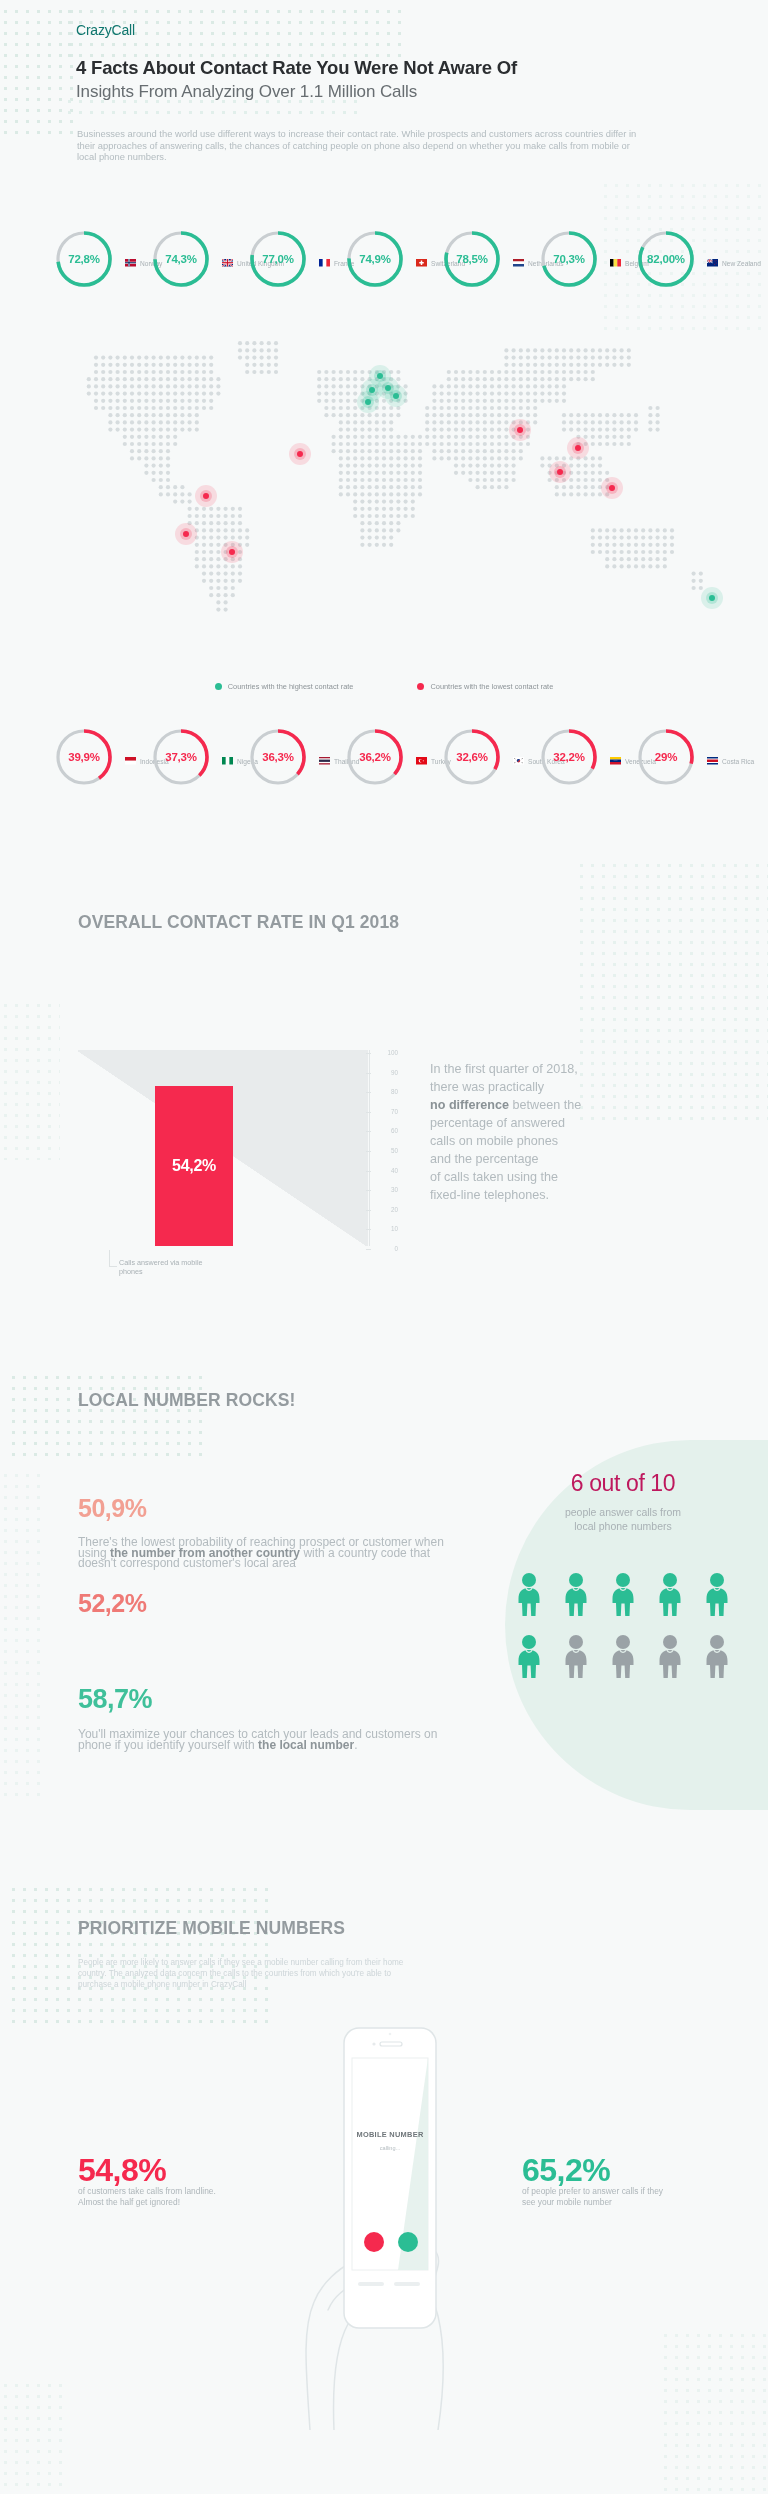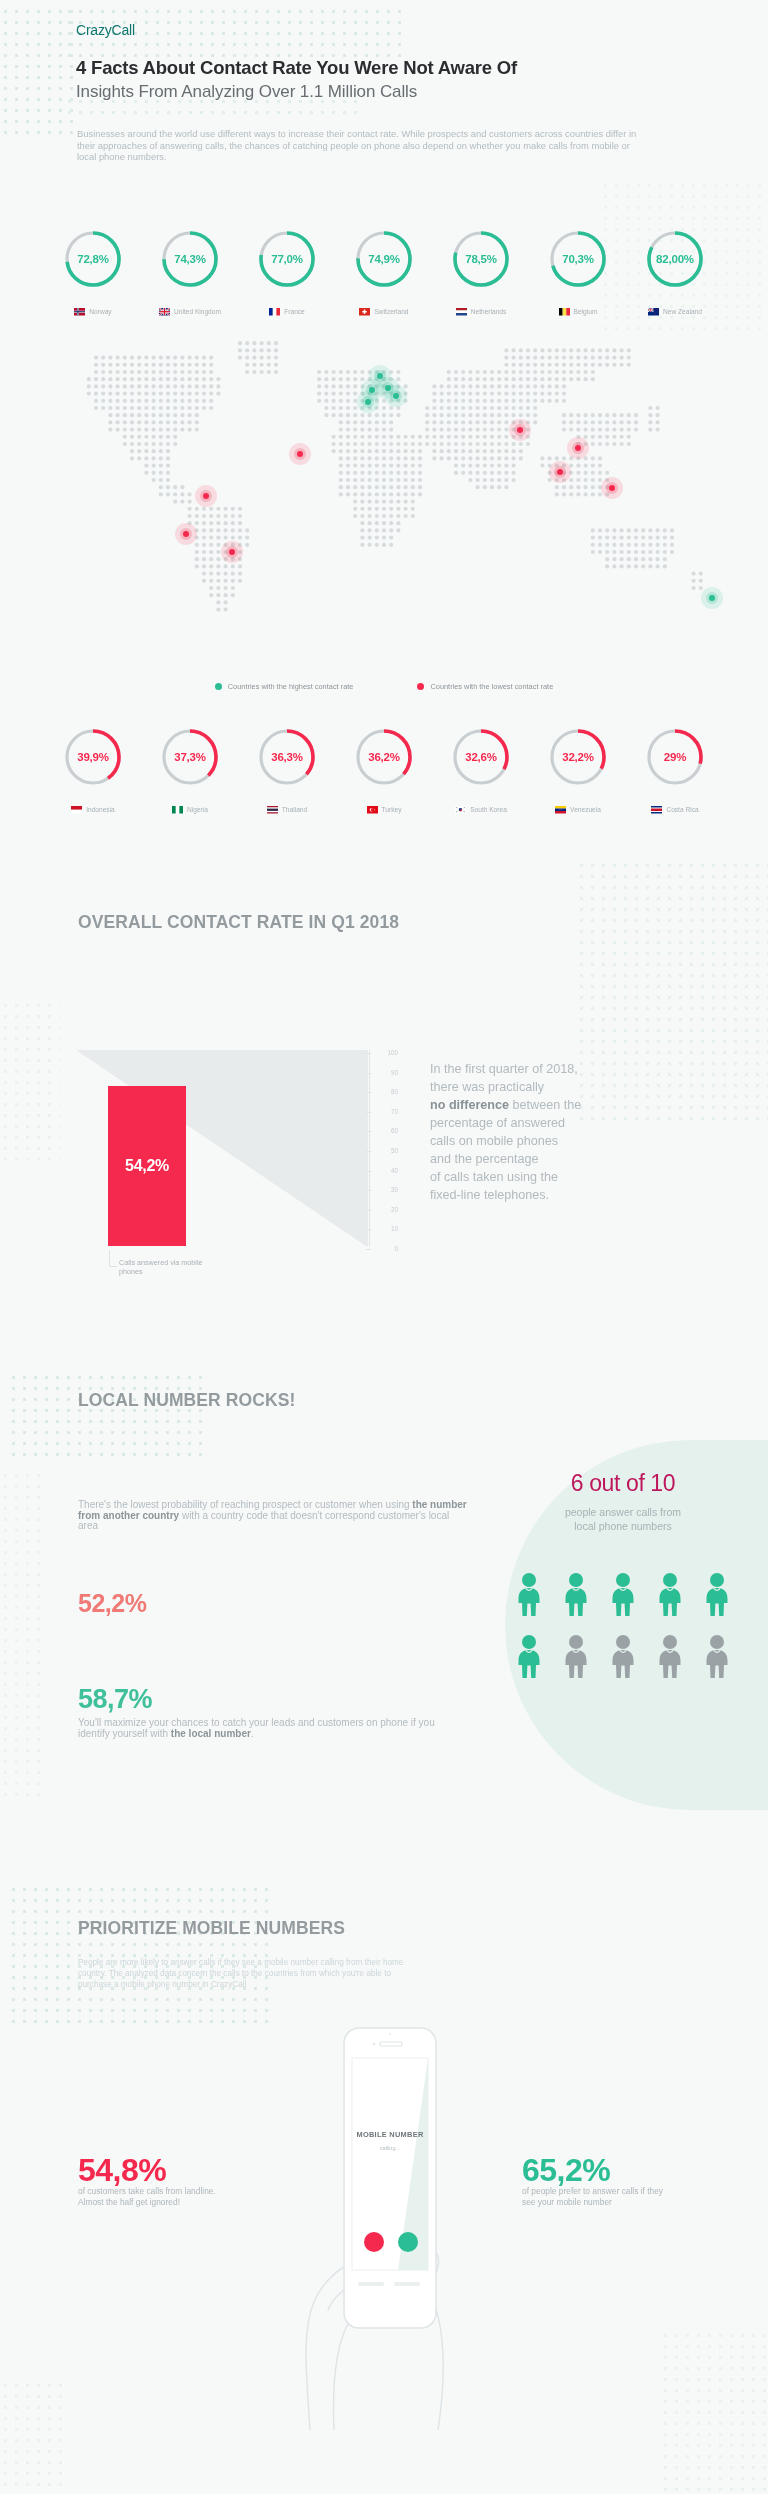--- a/index.html
+++ b/index.html
@@ -24,21 +24,21 @@
   .h1{ position:absolute; left:76px; top:57px; font-size:18.5px; font-weight:bold;
     color:#2b2e31; letter-spacing:-.2px; white-space:nowrap; }
   .h2{ position:absolute; left:76px; top:82px; font-size:17px; color:#676d71;
     letter-spacing:-.1px; white-space:nowrap; font-weight:normal; }
   .intro{ position:absolute; left:77px; top:128px; width:560px; font-size:9.4px;
     line-height:11.6px; color:#b3bcc0; }
 
   
   .circle-row{ position:absolute; left:0; width:768px; display:flex;
     justify-content:center; gap:17px; }
-  .stat{ width:80px; display:flex; flex-direction:column; align-items:center;gap:10px; }
+  .stat{ width:80px; display:flex; flex-direction:row; align-items:center;gap:10px; }
   .ring{ position:relative; width:62px; height:62px; border-radius:50%; }
   .ring svg{ display:block; transform:rotate(-90deg); }
   .ring .val{ position:absolute; inset:0; display:flex; align-items:center;
     justify-content:center; font-size:11.5px; font-weight:bold; letter-spacing:-.2px; }
   .ring.green .val{ color:#2bbd94; }
   .ring.red .val{ color:#f5294e; }
   .cname{ margin-top:8px; display:flex; align-items:center; gap:4px;
     font-size:6.6px; color:#a8b0b4; white-space:nowrap; }
   .flag{ width:11px; height:7.5px; display:block; border-radius:.5px; flex:none; }
 
@@ -71,21 +71,21 @@
     padding-left:11px; font-size:7.2px; line-height:9px; color:#a9b1b5; }
   .bar .cap:before{ content:""; position:absolute; left:1px; top:4px;
     width:7px; height:16px; border-left:1px solid #dde2e3; border-bottom:1px solid #dde2e3; }
   .note{ position:absolute; left:430px; top:1060px; width:300px;
     font-size:12.6px; line-height:18px; color:#b2babe; }
   .note b{ color:#8a9296; }
   .blob2{ position:absolute; left:505px; top:1440px; width:320px; height:370px;
     background:#e4f1ec; border-top-left-radius:190px; border-bottom-left-radius:190px; }
   .factblock{ position:absolute; left:78px; width:390px; }
   .factnum{ font-size:25px; font-weight:bold; letter-spacing:-.5px; line-height:1.05; }
-  .facttext{ margin-top:5px; font-size:10px; line-height:10.6px; color:#b3bbbf; }
+  .facttext{ margin-top:16px; font-size:12px; line-height:10.6px; color:#b3bbbf; }
   .facttext b{ color:#8d9599; }
 
   .sixten{ position:absolute; left:498px; top:1470px; width:250px; text-align:center; }
   .sixten .big{ font-size:23px; font-weight:normal; color:#be185d; letter-spacing:-.4px; }
   .sixten .sub{ margin-top:8px; font-size:10.5px; line-height:14px; color:#a9b1b5; }
   .people{ position:absolute; left:505px; top:1572px; width:236px;
     display:grid; grid-template-columns:repeat(5,1fr); row-gap:14px; justify-items:center; }
 
   
   .phone-wrap{ position:absolute; left:288px; top:2010px; width:200px; height:420px; }
@@ -1552,21 +1552,21 @@
         <div class="tick" style="bottom: 117.6px;"><i></i>60</div>
         <div class="tick" style="bottom: 98px;"><i></i>50</div>
         <div class="tick" style="bottom: 78.4px;"><i></i>40</div>
         <div class="tick" style="bottom: 58.8px;"><i></i>30</div>
         <div class="tick" style="bottom: 39.2px;"><i></i>20</div>
         <div class="tick" style="bottom: 19.6px;"><i></i>10</div>
         <div class="tick" style="bottom: 0px;"><i></i>0</div>
       </div>
 
     <div class="bar" style="left:30px;height:160px;">
-      <div class="box" style="height:160px;background:#f5294e;">
+      <div class="box" style="height:160px;background:#f5294e;margin-left:47px;">
         <span>54,2%</span>
       </div>
       <div class="cap">Calls answered via mobile phones</div>
     </div>
 
   </div>
 
   <div class="note">
     <div>In the first quarter of 2018,</div>
     <div>there was practically</div>
@@ -1576,20 +1576,21 @@
     <div>and the percentage</div>
     <div>of calls taken using the</div>
     <div>fixed-line telephones.</div>
   </div>
 
   <div class="blob2"></div>
 
   <div class="sec-title" style="left:78px;top:1390px;">LOCAL NUMBER ROCKS!</div>
 
   <div class="factblock" style="top:1495px;">
+    <div class="factnum" style="color:#f2a093;">50,9%</div>
     <div class="facttext">
       <span>There's the lowest probability of reaching prospect or customer when using </span><b>the number from another country</b><span> with a country code that doesn't correspond customer's local area</span>
     </div>
   </div>
 
   <div class="factblock" style="top:1590px;">
     <div class="factnum" style="color:#ef7a76;">52,2%</div>
   </div>
 
   <div class="factblock" style="top:1685px;">

